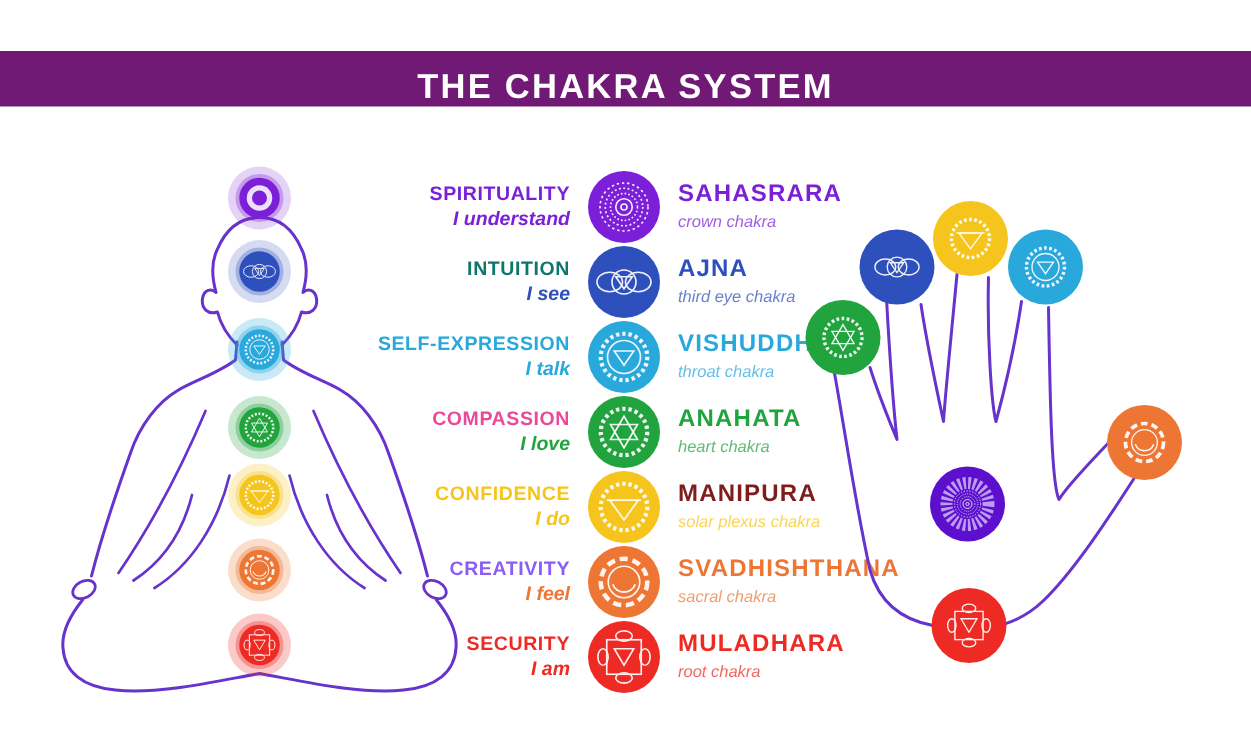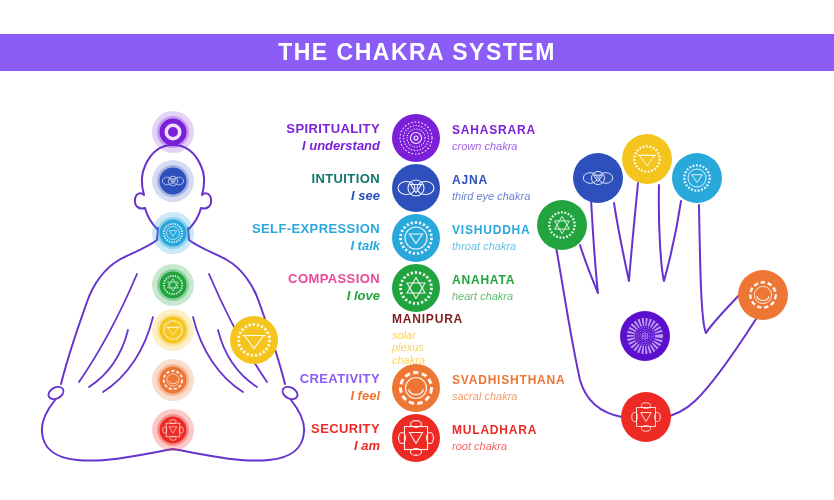--- a/index.html
+++ b/index.html
@@ -24,21 +24,21 @@
     align-items:center;
   }
   .trait-block{text-align:right;line-height:1.15;}
   .trait{font-size:13px;font-weight:bold;letter-spacing:.4px;}
   .mantra{font-size:13px;font-style:italic;font-weight:bold;margin-top:2px;}
   .sym-circle{
     width:48px;height:48px;border-radius:50%;
     display:flex;align-items:center;justify-content:center;
   }
   .name-block{text-align:left;line-height:1.15;}
-  .sname{font-size:12px;font-weight:bold;letter-spacing:.8px;}
+  .sname{font-size:16px;font-weight:bold;letter-spacing:.8px;}
   .stype{font-size:11px;font-style:italic;opacity:.72;margin-top:2px;}
   .glyph-use{stroke:var(--glyph-stroke);opacity:.92;}
   .outline{stroke:var(--outline-color);fill:none;stroke-width:2;stroke-linecap:round;stroke-linejoin:round;}
   .outline-thin{stroke:var(--outline-color);fill:none;stroke-width:1.8;stroke-linecap:round;}
   .fig-svg{position:absolute;left:25px;top:92px;}
   .hand-svg{position:absolute;left:530px;top:95px;}
   .defs-holder{position:absolute;width:0;height:0;overflow:hidden;}
 </style>
 </head>
 <body>
@@ -84,21 +84,21 @@
         <rect x="10.5" y="10.5" width="23" height="23" fill="none" stroke-width="1.1"></rect>
         <ellipse cx="22" cy="8" rx="5.5" ry="3.4" fill="none" stroke-width="1.1"></ellipse>
         <ellipse cx="36" cy="22" rx="3.4" ry="5.5" fill="none" stroke-width="1.1"></ellipse>
         <ellipse cx="22" cy="36" rx="5.5" ry="3.4" fill="none" stroke-width="1.1"></ellipse>
         <ellipse cx="8" cy="22" rx="3.4" ry="5.5" fill="none" stroke-width="1.1"></ellipse>
         <path d="M15.5,16.5 L28.5,16.5 L22,27.5 Z" fill="none" stroke-width="1.1"></path>
       </symbol>
     </defs>
   </svg>
 
-  <div class="banner" style="background-color: #8b5cf6;">
+  <div class="banner" style="background-color: #701a75; align-items: flex-end;">
     <div class="banner-title" style="color: rgb(255, 255, 255);">THE CHAKRA SYSTEM</div>
   </div>
 
   <svg class="fig-svg" width="296" height="392" viewBox="0 0 296 392">
     <g>
       <path class="outline" d="M133,138 C127,132 122,124 120,116 C114,118 109,114 110,107 C111,101 116,100 119,103
            C116,92 116,82 120,74 C126,60 136,53 148,53 C160,53 170,60 176,74 C180,82 180,92 177,103
            C180,100 185,101 186,107 C187,114 182,118 176,116 C174,124 169,132 163,138"></path>
       <path class="outline" d="M133,136 L132,148 C120,157 104,162 94,168 C80,176 68,192 62,210 C52,238 42,268 36,292"></path>
       <path class="outline" d="M163,136 L164,148 C176,157 192,162 202,168 C216,176 228,192 234,210 C244,238 254,268 260,292"></path>
@@ -217,20 +217,24 @@
             <use href="#sym-anahata" class="glyph-use" width="44" height="44"></use>
           </svg>
       </div>
       <div class="name-block">
         <div class="sname" style="color: rgb(33, 163, 62);">ANAHATA</div>
         <div class="stype" style="color: rgb(33, 163, 62);">heart chakra</div>
       </div>
     </div>
 
     <div class="legend-row" style="top:200px;">
+      <div class="trait-block">
+        <div class="trait" style="color: rgb(245, 197, 29);">CONFIDENCE</div>
+        <div class="mantra" style="color: rgb(245, 197, 29);">I do</div>
+      </div>
       <div class="sym-circle" style="background-color: rgb(245, 197, 29);">
         <svg width="44" height="44">
             <use href="#sym-manipura" class="glyph-use" width="44" height="44"></use>
           </svg>
       </div>
       <div class="name-block">
         <div class="sname" style="color: #7f1d1d;">MANIPURA</div>
         <div class="stype" style="color: rgb(245, 197, 29);">solar plexus chakra</div>
       </div>
     </div>

